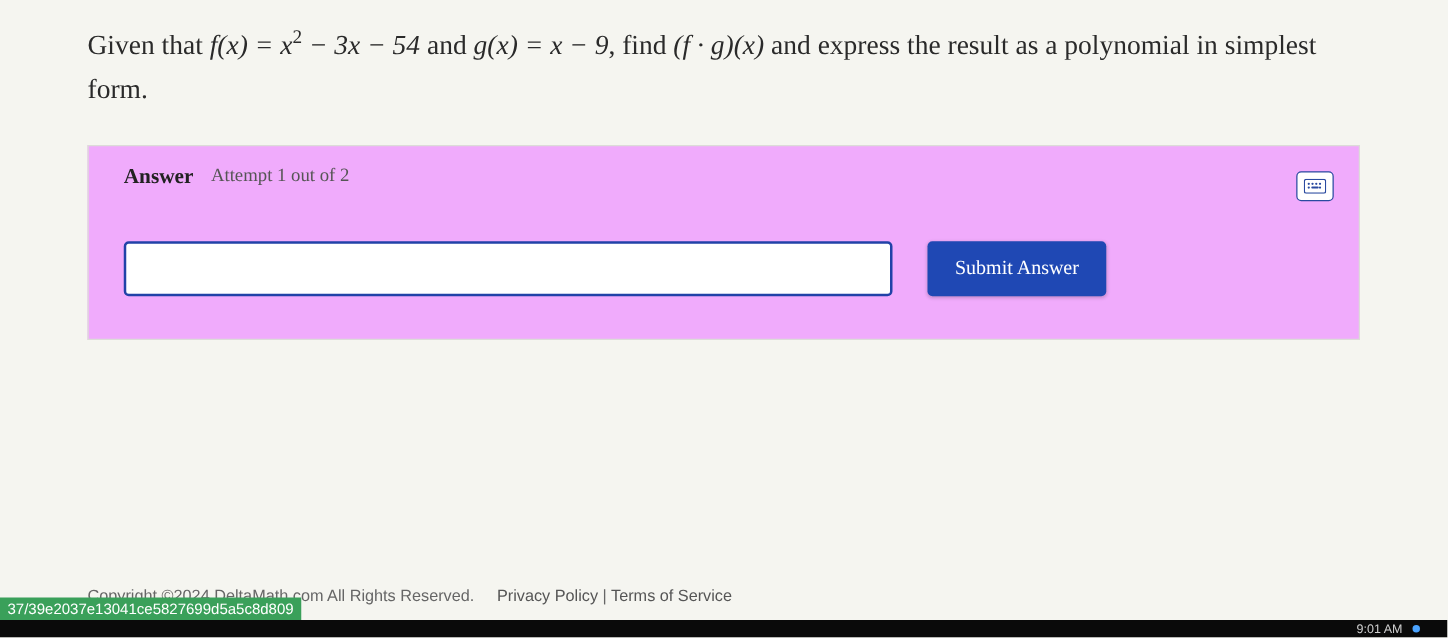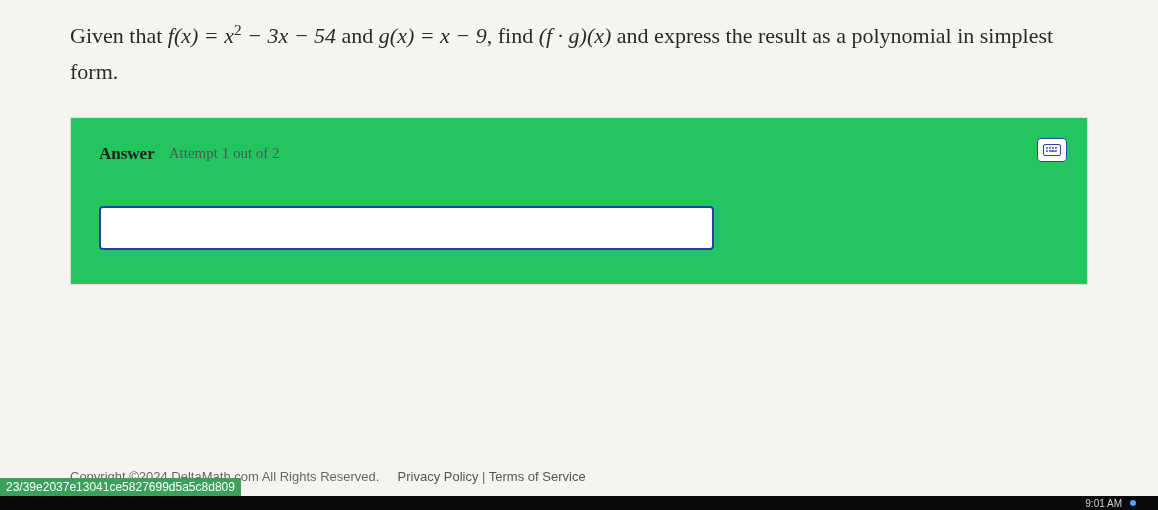--- a/index.html
+++ b/index.html
@@ -17,23 +17,23 @@
   }
   .question {
     font-size: 22px;
     color: #2a2a2a;
     line-height: 1.6;
     margin-bottom: 28px;
   }
   .question .math-i { font-style: italic; font-family: 'Times New Roman', serif; }
   .question sup { font-size: 0.7em; }
   .answer-panel {
-    background: #22c55e;
+    background: #f0abfc;
     border: 1px solid #dcdcd8;
-    padding: 26px 28px 34px 28px;
+    padding: 14px 28px 34px 28px;
     position: relative;
   }
   .answer-head {
     display: flex;
     align-items: center;
     gap: 14px;
     margin-bottom: 42px;
   }
   .answer-label {
     font-weight: bold;
@@ -152,28 +152,29 @@
           <circle cx="13" cy="4" r="0.9" fill="#2a4aa0"></circle>
           <circle cx="4" cy="7" r="0.9" fill="#2a4aa0"></circle>
           <circle cx="13" cy="7" r="0.9" fill="#2a4aa0"></circle>
           <rect x="6" y="6.2" width="6" height="1.6" rx="0.8" fill="#2a4aa0"></rect>
         </svg>
       </span>
     </div>
 
     <div class="answer-row">
       <input class="answer-input" type="text" value="" style="">
+      <button class="submit-btn">Submit Answer</button>
     </div>
   </div>
 </div>
 
 <div class="footer">
   <span>Copyright ©2024 DeltaMath.com All Rights Reserved.</span>
   &nbsp;&nbsp;&nbsp;
   <a href="#">Privacy Policy</a><span> | </span><a href="#">Terms of Service</a>
 </div>
 
-<div class="hash-bar">23/39e2037e13041ce5827699d5a5c8d809</div>
+<div class="hash-bar">37/39e2037e13041ce5827699d5a5c8d809</div>
 
 <div class="taskbar">
   <span>9:01 AM</span>
   <span class="clock-dot"></span>
 </div>
 
 </body></html>

